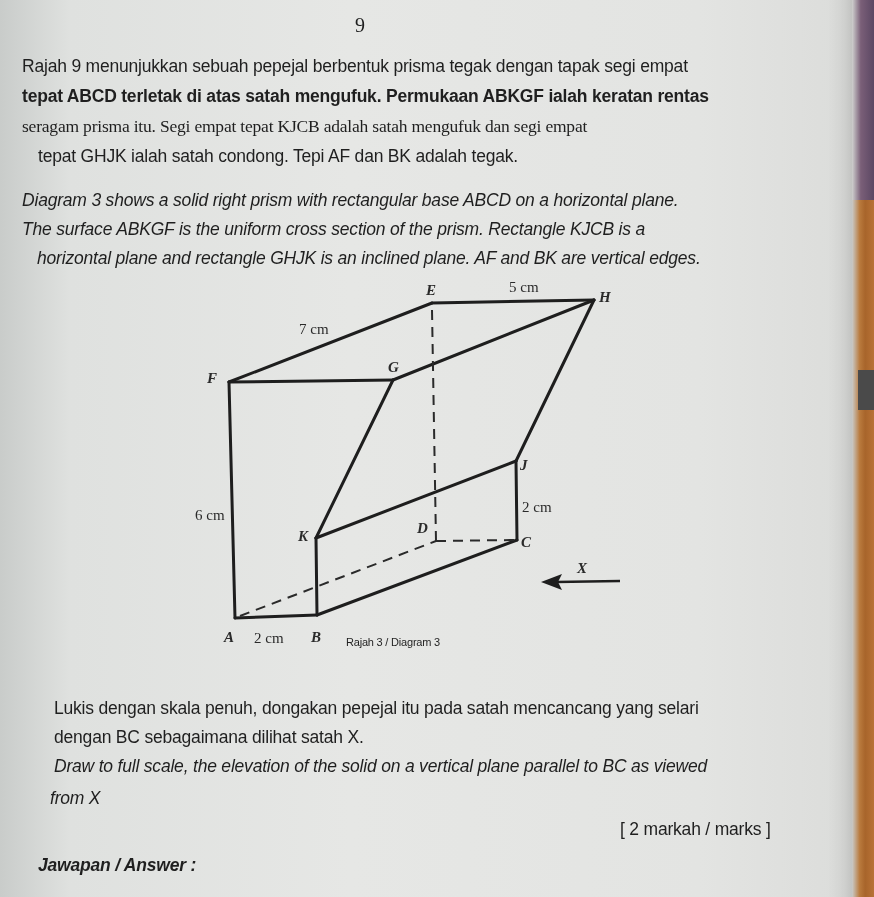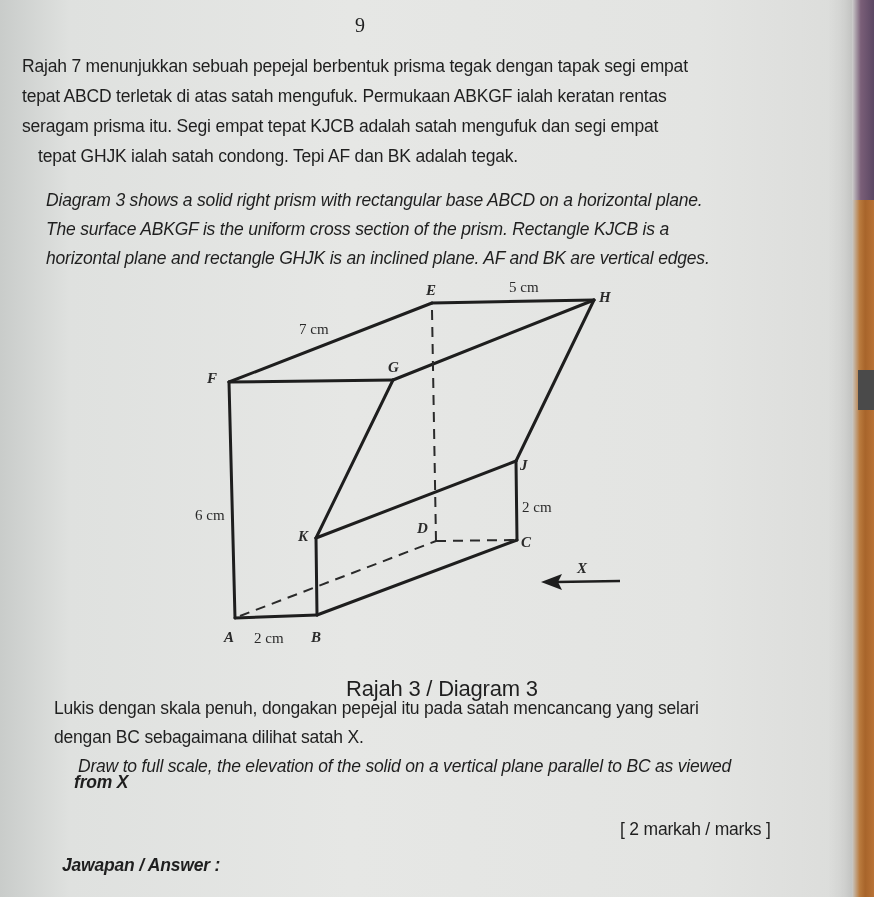--- a/index.html
+++ b/index.html
@@ -14,44 +14,44 @@
     background: linear-gradient(90deg, #c9cac8 0%, #b97a3d 35%, #a8652b 60%, #b87236 100%);
   }
   .table-edge .top { position:absolute; left:0; top:0; width:22px; height:200px; background: linear-gradient(90deg,#cfd0ce 0%,#7a5f78 40%,#5b4763 100%); }
   .table-edge .pen { position:absolute; left:6px; top:370px; width:16px; height:40px; background:#4a4a4a; }
   .page-curl {
     position:absolute; right:18px; top:0; width:28px; height:897px;
     background: linear-gradient(90deg, rgba(0,0,0,0) 0%, rgba(0,0,0,0.05) 60%, rgba(0,0,0,0.12) 100%);
   }
   .t { position:absolute; white-space:nowrap; font-size:17.5px; letter-spacing:-0.2px; }
   .page-num { position:absolute; left:355px; top:14px; font-family:"Liberation Serif", serif; font-size:20px; }
-  .it { font-style:italic;margin-left:24px; }
+  .it { font-style:italic; }
   svg.diagram { position:absolute; left:0; top:0; }
   .lbl { font-family:"Liberation Serif", serif; font-style:italic; font-weight:bold; font-size:15px; fill:#2a2a2a; }
   .dim { font-family:"Liberation Serif", serif; font-size:15px; fill:#2a2a2a; }
 </style>
 </head>
 <body>
 
 <div class="page-curl"></div>
 <div class="table-edge">
   <div class="top"></div>
   <div class="pen"></div>
 </div>
 
 <div class="page-num">9</div>
 
-<div class="t" style="left:22px; top:56px;">Rajah 7 menunjukkan sebuah pepejal berbentuk prisma tegak dengan tapak segi empat</div>
-<div class="t" style="left:22px; top:86px;">tepat ABCD terletak di atas satah mengufuk. Permukaan ABKGF ialah keratan rentas</div>
-<div class="t" style="left:22px; top:116px;">seragam prisma itu. Segi empat tepat KJCB adalah satah mengufuk dan segi empat</div>
+<div class="t" style="left:22px; top:56px;">Rajah 9 menunjukkan sebuah pepejal berbentuk prisma tegak dengan tapak segi empat</div>
+<div class="t" style="left:22px; top:86px;font-weight:bold;">tepat ABCD terletak di atas satah mengufuk. Permukaan ABKGF ialah keratan rentas</div>
+<div class="t" style="left:22px; top:116px;font-family:Liberation Serif, serif;">seragam prisma itu. Segi empat tepat KJCB adalah satah mengufuk dan segi empat</div>
 <div class="t" style="left:22px; top:146px;margin-left:16px;">tepat GHJK ialah satah condong. Tepi AF dan BK adalah tegak.</div>
 
 <div class="t it" style="left:22px; top:190px;">Diagram 3 shows a solid right prism with rectangular base ABCD on a horizontal plane.</div>
 <div class="t it" style="left:22px; top:219px;">The surface ABKGF is the uniform cross section of the prism. Rectangle KJCB is a</div>
-<div class="t it" style="left:22px; top:248px;">horizontal plane and rectangle GHJK is an inclined plane. AF and BK are vertical edges.</div>
+<div class="t it" style="left:37px; top:248px;">horizontal plane and rectangle GHJK is an inclined plane. AF and BK are vertical edges.</div>
 
 <svg class="diagram" width="874" height="897" viewBox="0 0 874 897">
   <g stroke="#1e1e1e" stroke-width="3" fill="none" stroke-linejoin="round" stroke-linecap="round">
 
     <line x1="229" y1="382" x2="432" y2="303"></line>
     <line x1="432" y1="303" x2="594" y2="300"></line>
 
     <line x1="229" y1="382" x2="393" y2="380"></line>
     <line x1="393" y1="380" x2="594" y2="300"></line>
 
@@ -96,23 +96,23 @@
   <text class="lbl" x="311" y="642">B</text>
   <text class="lbl" x="577" y="573">X</text>
 
   <text class="dim" x="509" y="292">5 cm</text>
   <text class="dim" x="299" y="334">7 cm</text>
   <text class="dim" x="195" y="520">6 cm</text>
   <text class="dim" x="522" y="512">2 cm</text>
   <text class="dim" x="254" y="643">2 cm</text>
 </svg>
 
-<div class="t" style="left:346px; top:676px; font-size:22px;">
+<div class="t" style="left:346px; top:636px; font-size:11px;">
   <span>Rajah 3 / Diagram 3</span>
 </div>
 
 <div class="t" style="left:54px; top:698px;">Lukis dengan skala penuh, dongakan pepejal itu pada satah mencancang yang selari</div>
 <div class="t" style="left:54px; top:727px;">dengan BC sebagaimana dilihat satah X.</div>
 <div class="t it" style="left:54px; top:756px;">Draw to full scale, the elevation of the solid on a vertical plane parallel to BC as viewed</div>
-<div class="t it" style="left:50px; top:772px;font-weight:bold;">from X</div>
+<div class="t it" style="left:50px; top:788px;">from X</div>
 <div class="t" style="left:620px; top:819px;">[ 2 markah / marks ]</div>
 
 <div class="t it" style="left:38px; top:855px;font-weight:bold;">Jawapan / Answer :</div>
 
 </body></html>

